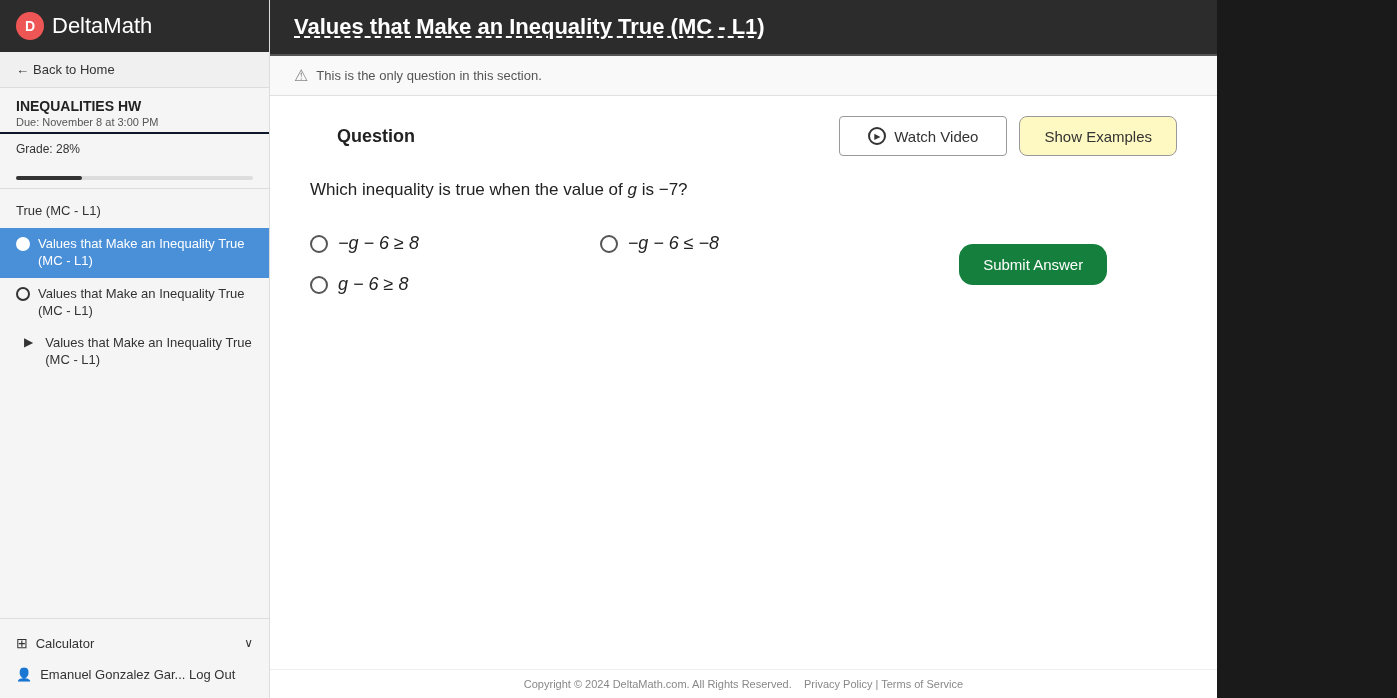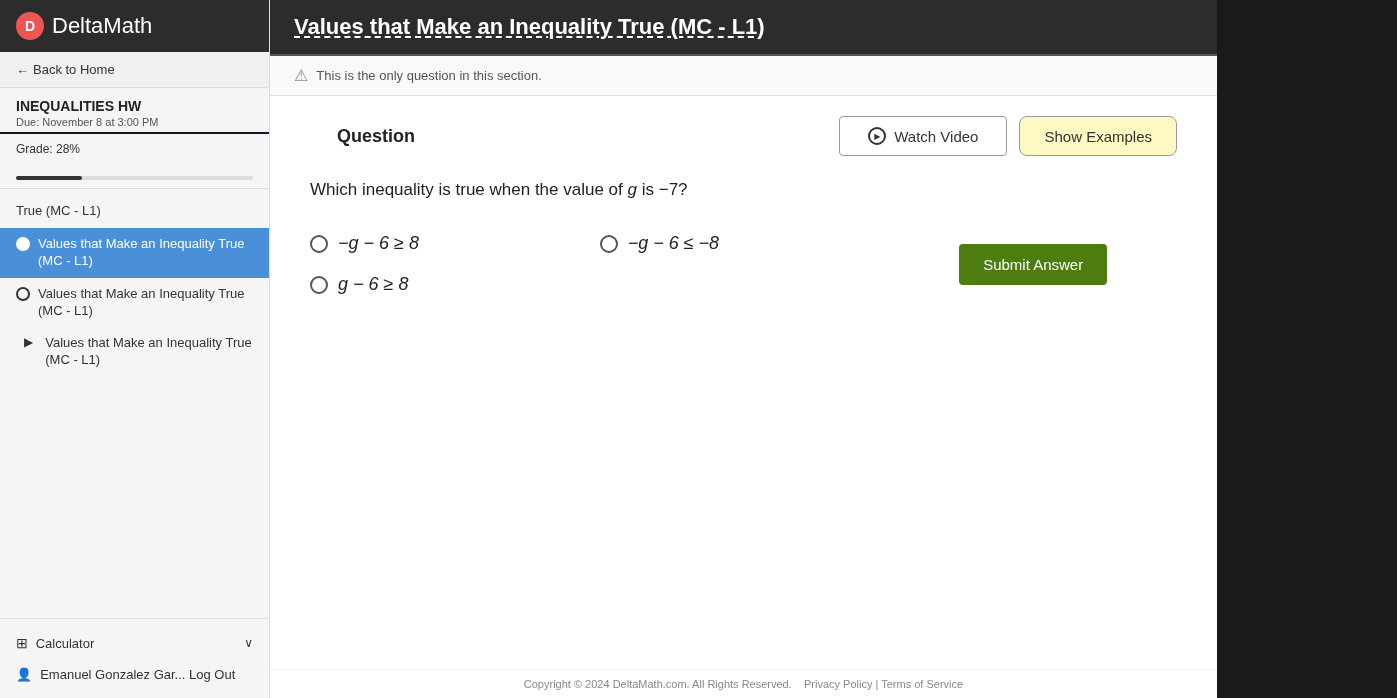--- a/index.html
+++ b/index.html
@@ -319,27 +319,27 @@
       flex-shrink: 0;
     }
 
     .option-text {
       font-size: 18px;
       color: #222;
       font-style: italic;
     }
 
     .btn-submit {
-      background: #4d7c0f;
+      background: #15803d;
       color: white;
       border: none;
       padding: 12px 24px;
       font-size: 15px;
       cursor: pointer;
-      border-radius: 4px;
+      border-radius: 14px;
       align-self: center;
       justify-self: center;
     }
 
     .main-footer {
       padding: 8px 24px;
       text-align: center;
       font-size: 11px;
       color: #888;
       border-top: 1px solid #eee;

